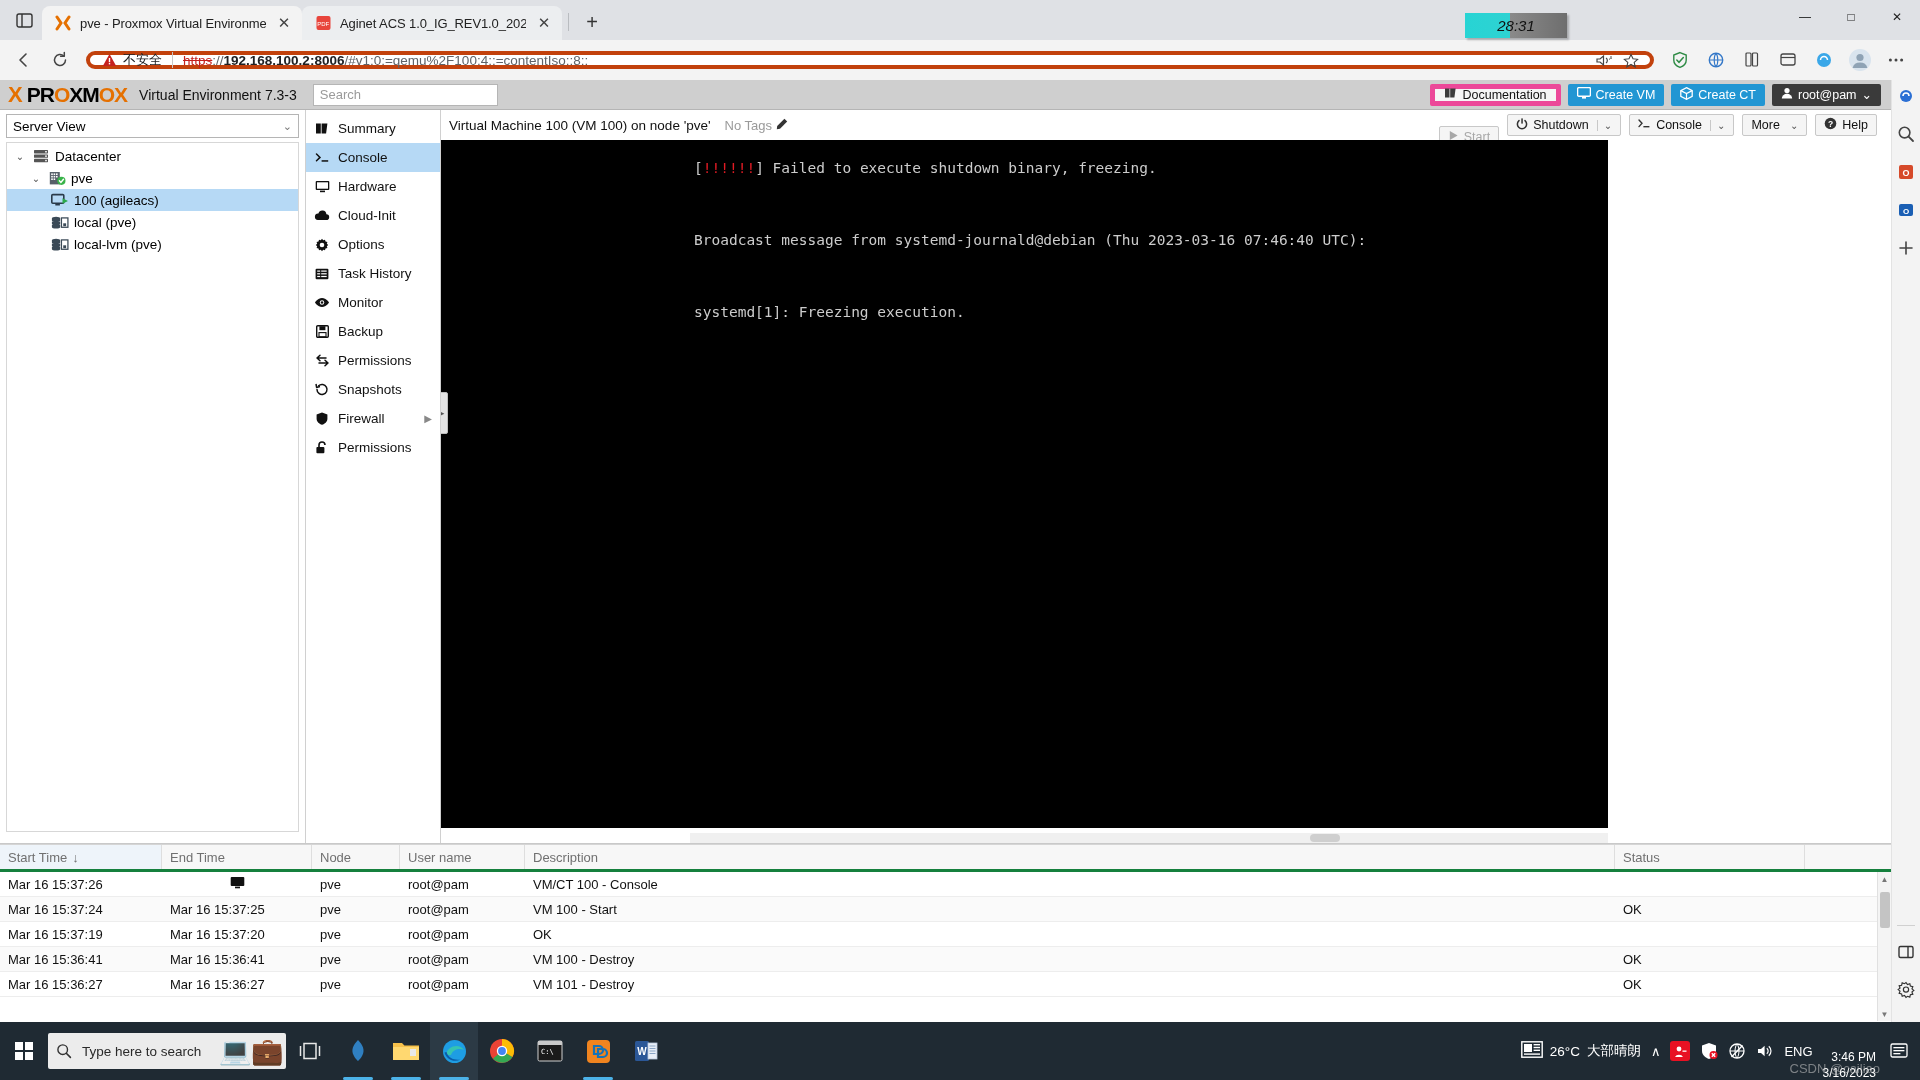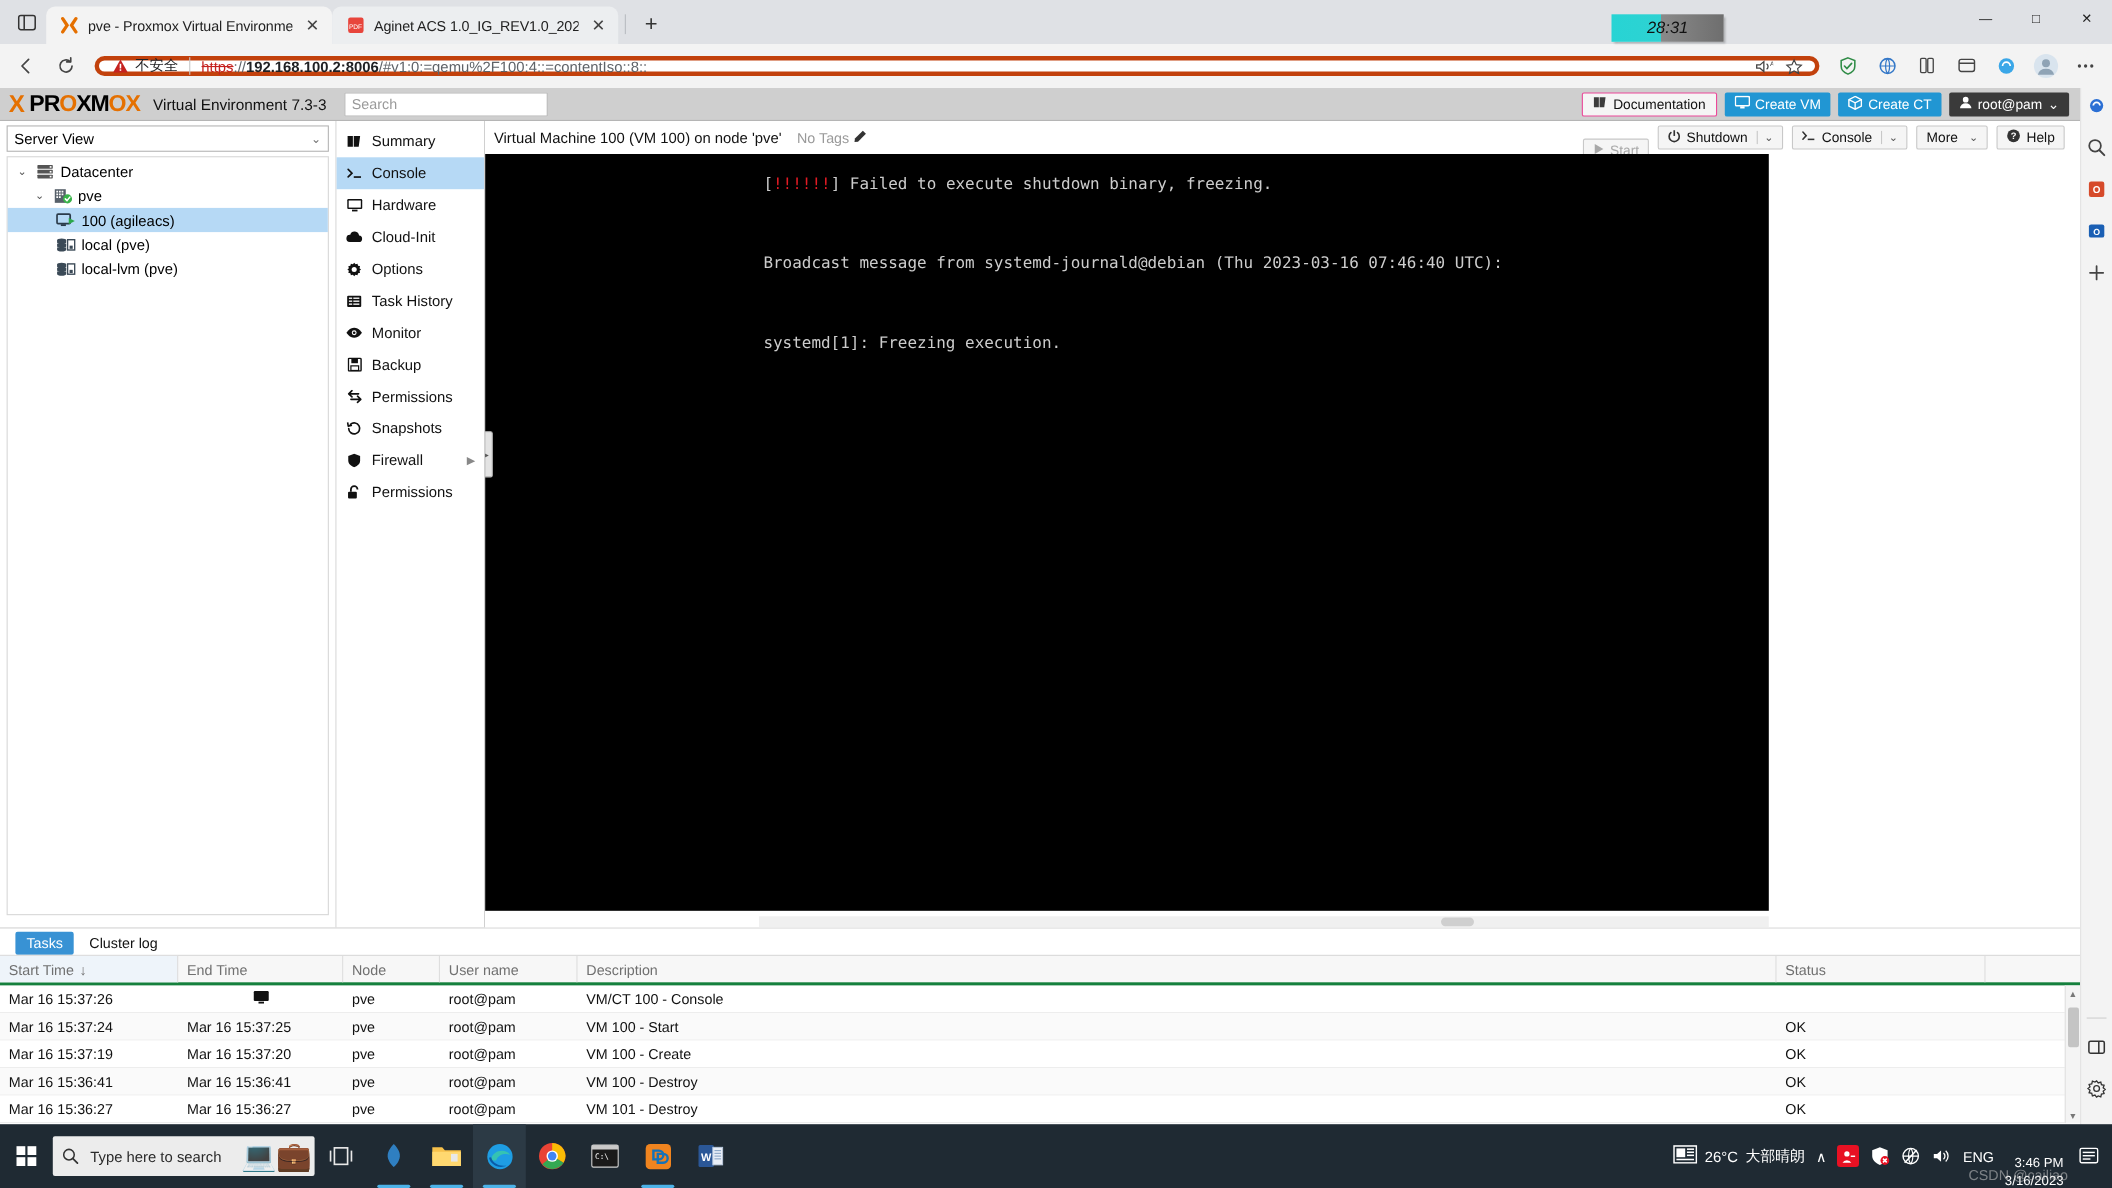--- a/index.html
+++ b/index.html
@@ -89,21 +89,21 @@
   .pve-search {
     width: 185px; height: 22px; background: #fff; border: 1px solid #b5b5b5;
     font-size: 13px; color: #9a9a9a; padding: 0 6px; display: flex; align-items: center;
     margin-left: 8px;
   }
   .pve-header-right { margin-left: auto; display: flex; align-items: center; gap: 7px; padding-right: 4px;}
   .hbtn {
     height: 22px; padding: 0 9px; display: flex; align-items: center; gap: 5px;
     font-size: 12.5px; border-radius: 2px;
   }
-  .hbtn.light { background: #f5f5f5; color: #111; border: 1px solid #ec4899; }
+  .hbtn.light { background: #f5f5f5; color: #111; border: 5px solid #ec4899; }
   .hbtn.blue { background: #2196d3; color: #fff; }
   .hbtn.dark { background: #3a3a3a; color: #fff; }
 
   .pve-body { display: flex; height: 733px; }
 
   .pve-left { width: 306px; border-right: 1px solid #d0d0d0; background:#fff; }
   .view-select {
     height: 24px; margin: 4px 6px 4px 6px; border: 1px solid #b5b5b5; background: #fff;
     display: flex; align-items: center; padding: 0 6px; font-size: 13.5px;
   }
@@ -664,24 +664,20 @@
           </div>
           <div class="console-scrollbar">
               <div class="thumb"></div>
             </div>
           <div class="collapse-tab">▶</div>
         </div>
       </div>
     </div>
 
     <div class="tasks-panel">
-      <div class="tasks-tabs">
-        <div class="ttab active">Tasks</div>
-        <div class="ttab inactive">Cluster log</div>
-      </div>
 
       <div class="grid">
         <div class="grid-head">
           <div class="gh c1 first">
               <span>Start Time</span>
               <span>↓</span>
             </div>
           <div class="gh c2">End Time</div>
           <div class="gh c3">Node</div>
           <div class="gh c4">User name</div>
@@ -709,21 +705,20 @@
             <div class="gc c3">pve</div>
             <div class="gc c4">root@pam</div>
             <div class="gc c5">VM 100 - Start</div>
             <div class="gc c6">OK</div>
           </div>
           <div class="grow">
             <div class="gc c1">Mar 16 15:37:19</div>
             <div class="gc c2">Mar 16 15:37:20</div>
             <div class="gc c3">pve</div>
             <div class="gc c4">root@pam</div>
-            <div class="gc c5">VM 100 - Create</div>
             <div class="gc c6">OK</div>
           </div>
           <div class="grow">
             <div class="gc c1">Mar 16 15:36:41</div>
             <div class="gc c2">Mar 16 15:36:41</div>
             <div class="gc c3">pve</div>
             <div class="gc c4">root@pam</div>
             <div class="gc c5">VM 100 - Destroy</div>
             <div class="gc c6">OK</div>
           </div>

